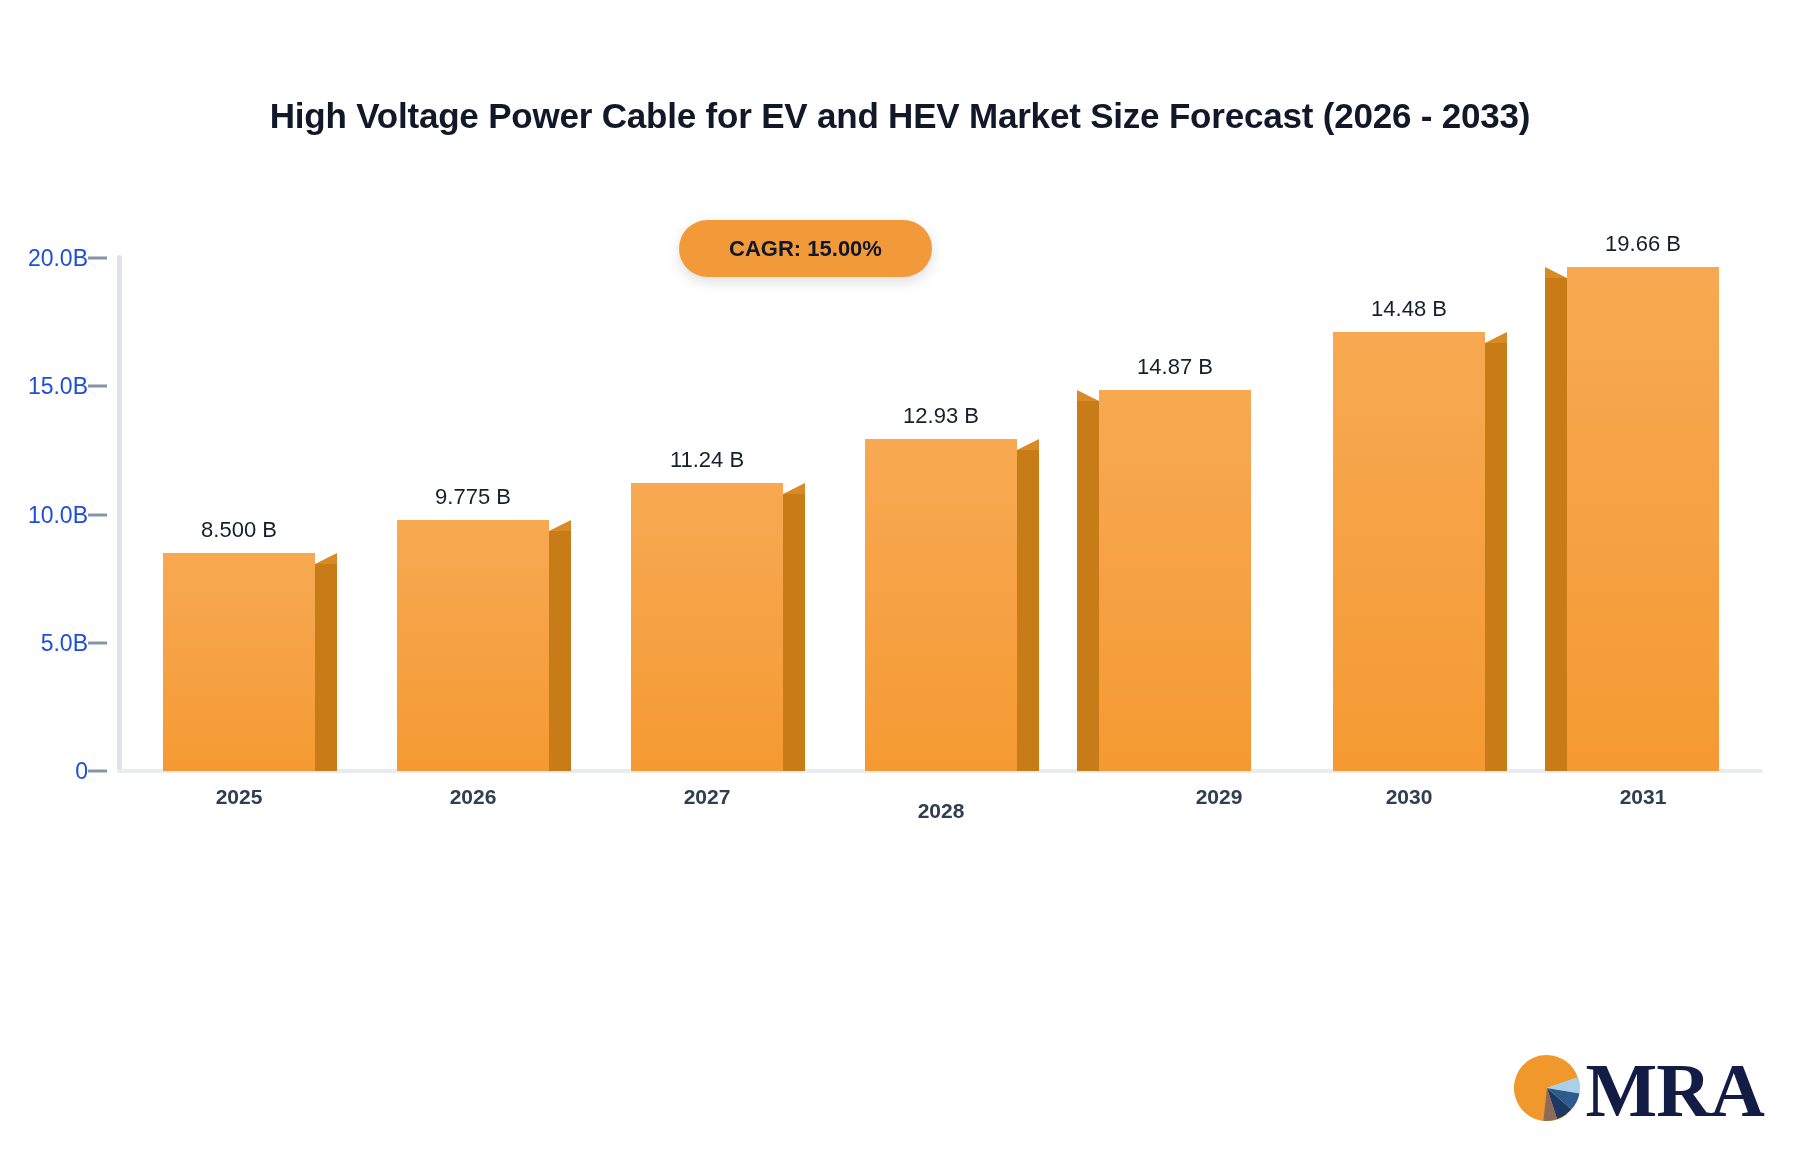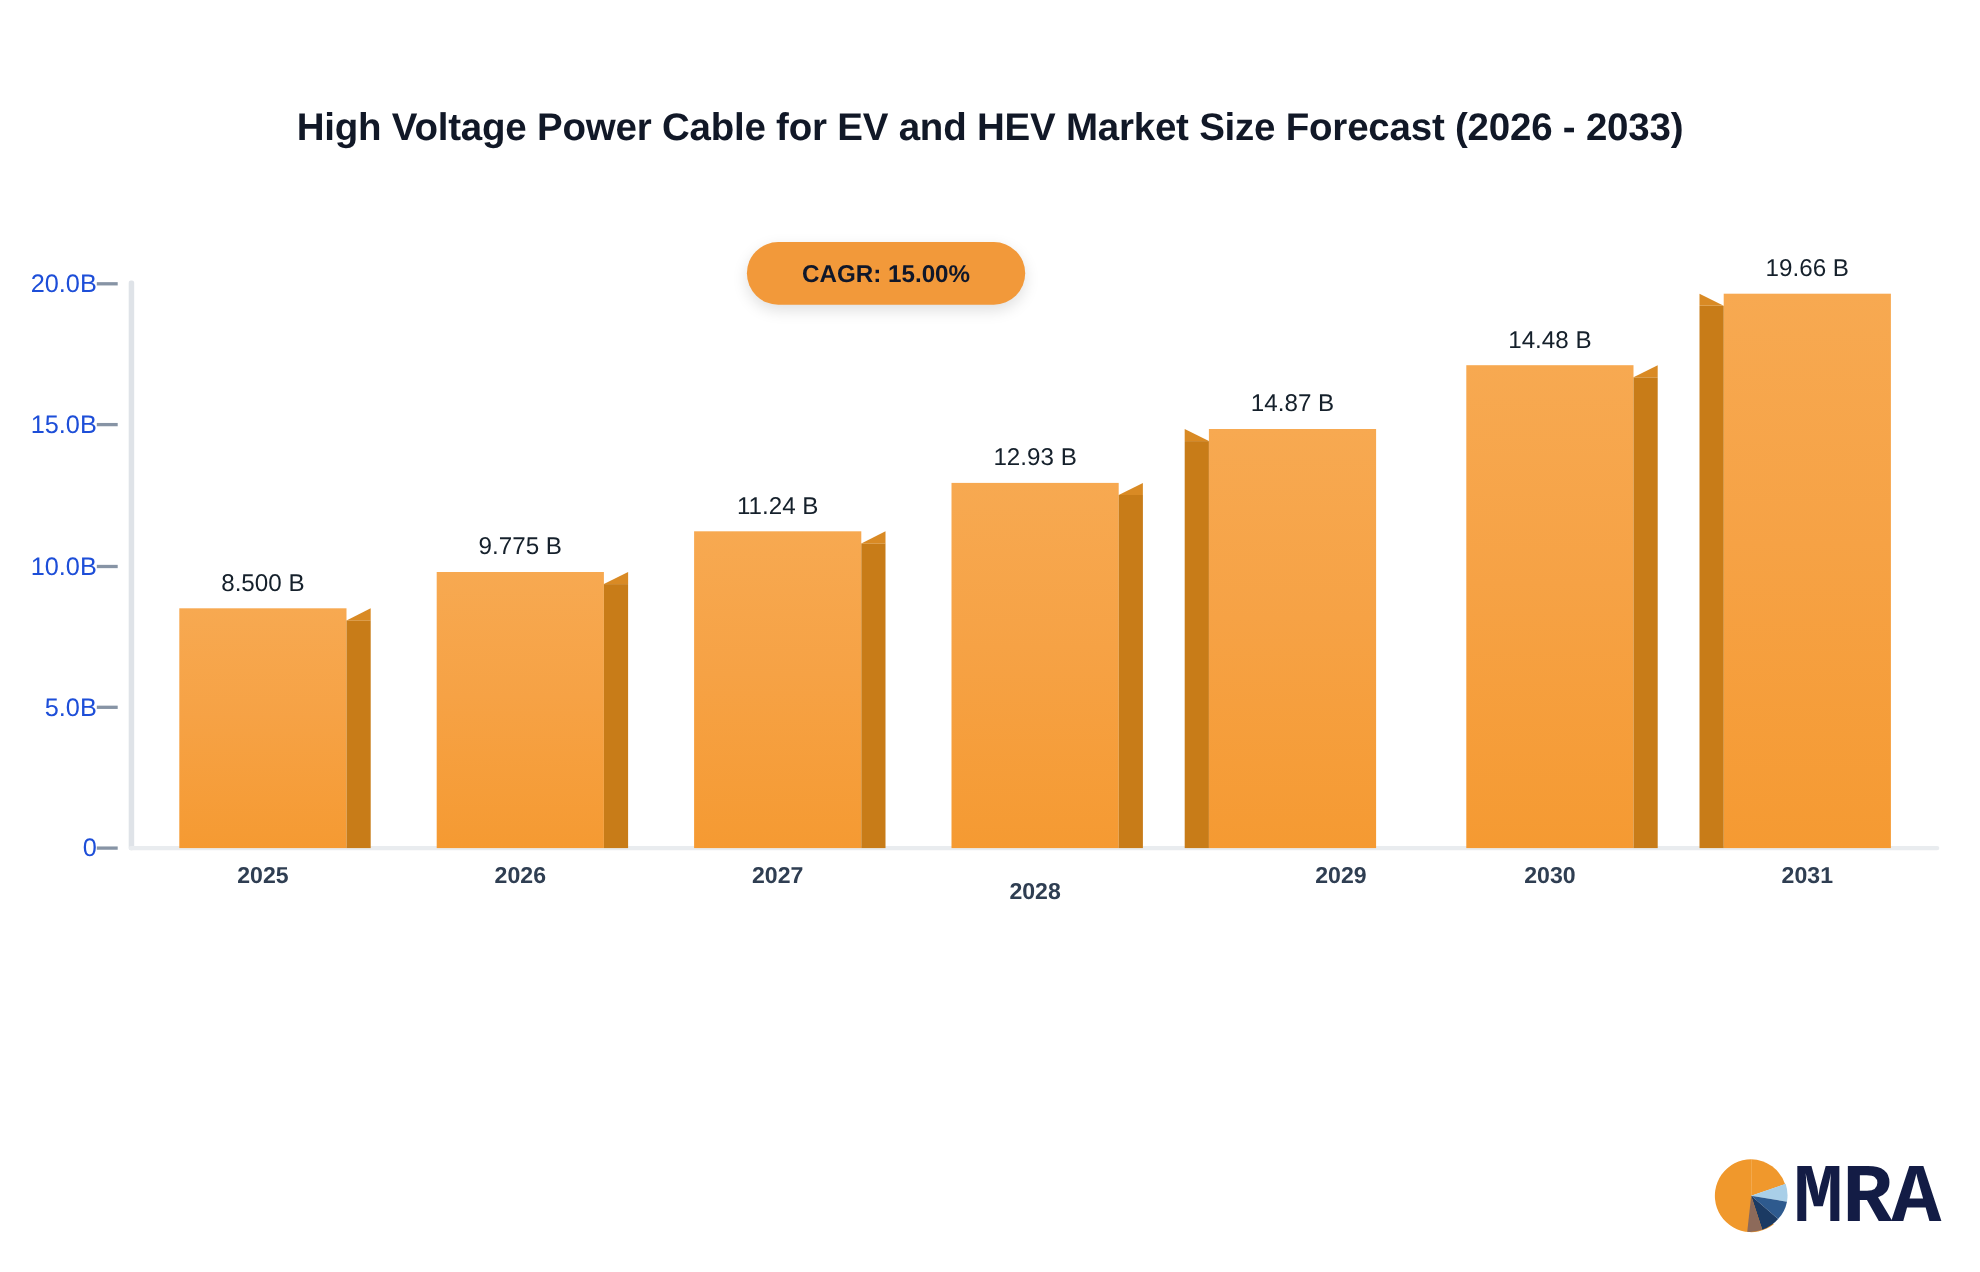--- a/index.html
+++ b/index.html
@@ -137,21 +137,21 @@
   }
 
   
   .logo{
     position:absolute;
     right:36px; bottom:28px;
     display:flex; align-items:center; gap:2px;
   }
   .logo-mark{ display:block; }
   .logo-text{
-    font-family:Liberation Mono, monospace;
+    font-family:Liberation Serif, serif;
     font-size:76px;
     font-weight:bold;
     color:#131c45;
     line-height:1;
     letter-spacing:-1px;
   }
 </style>
 </head>
 <body>
 

